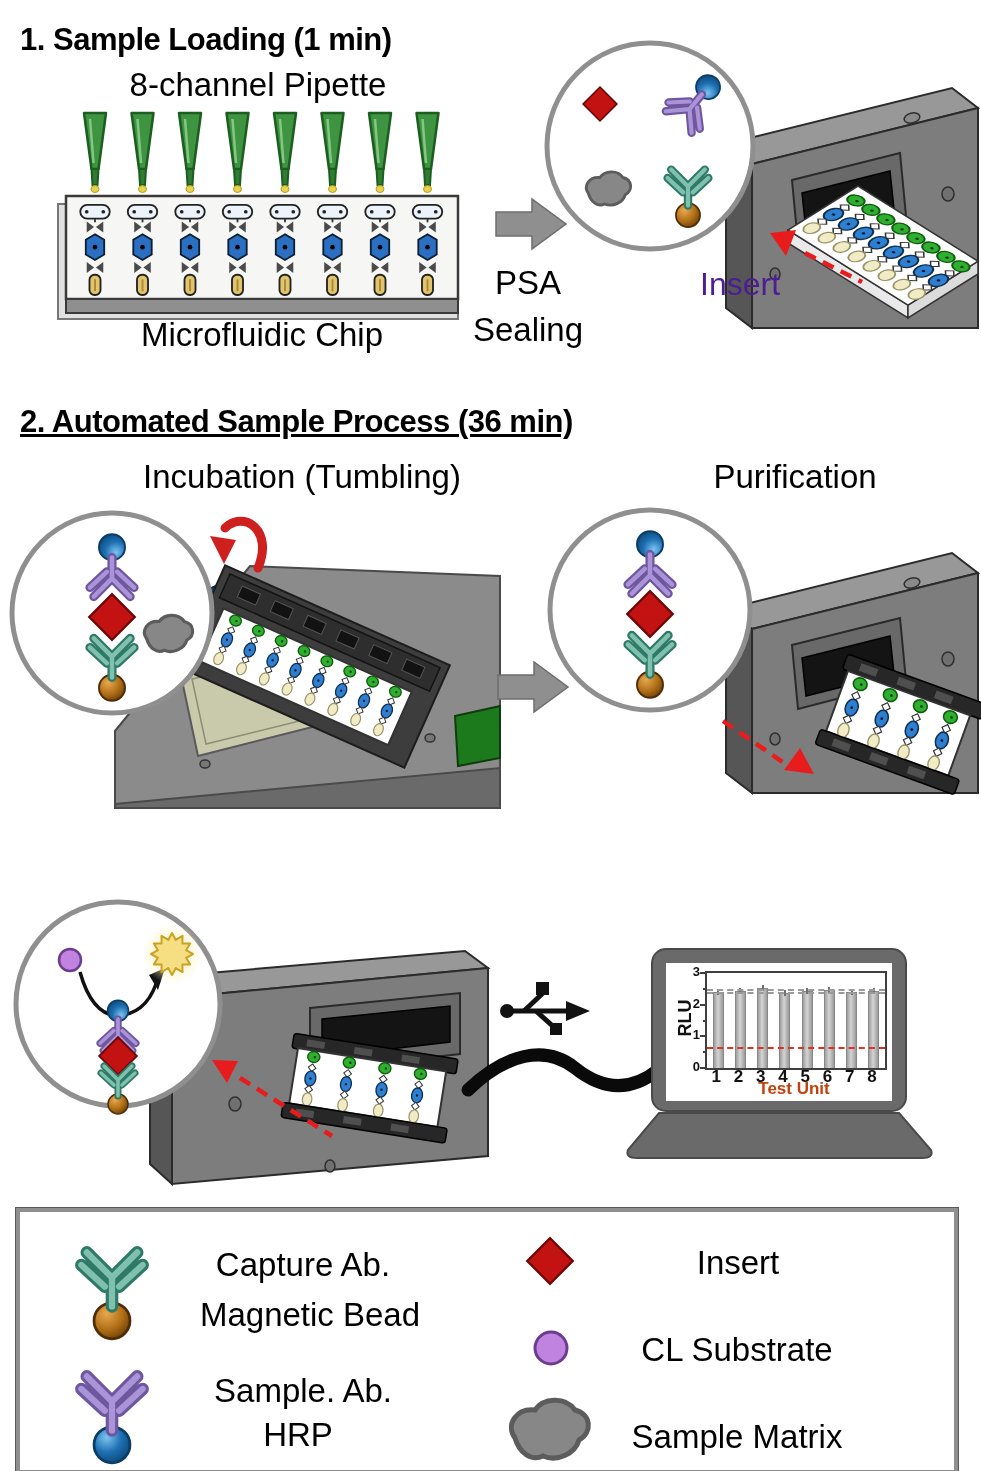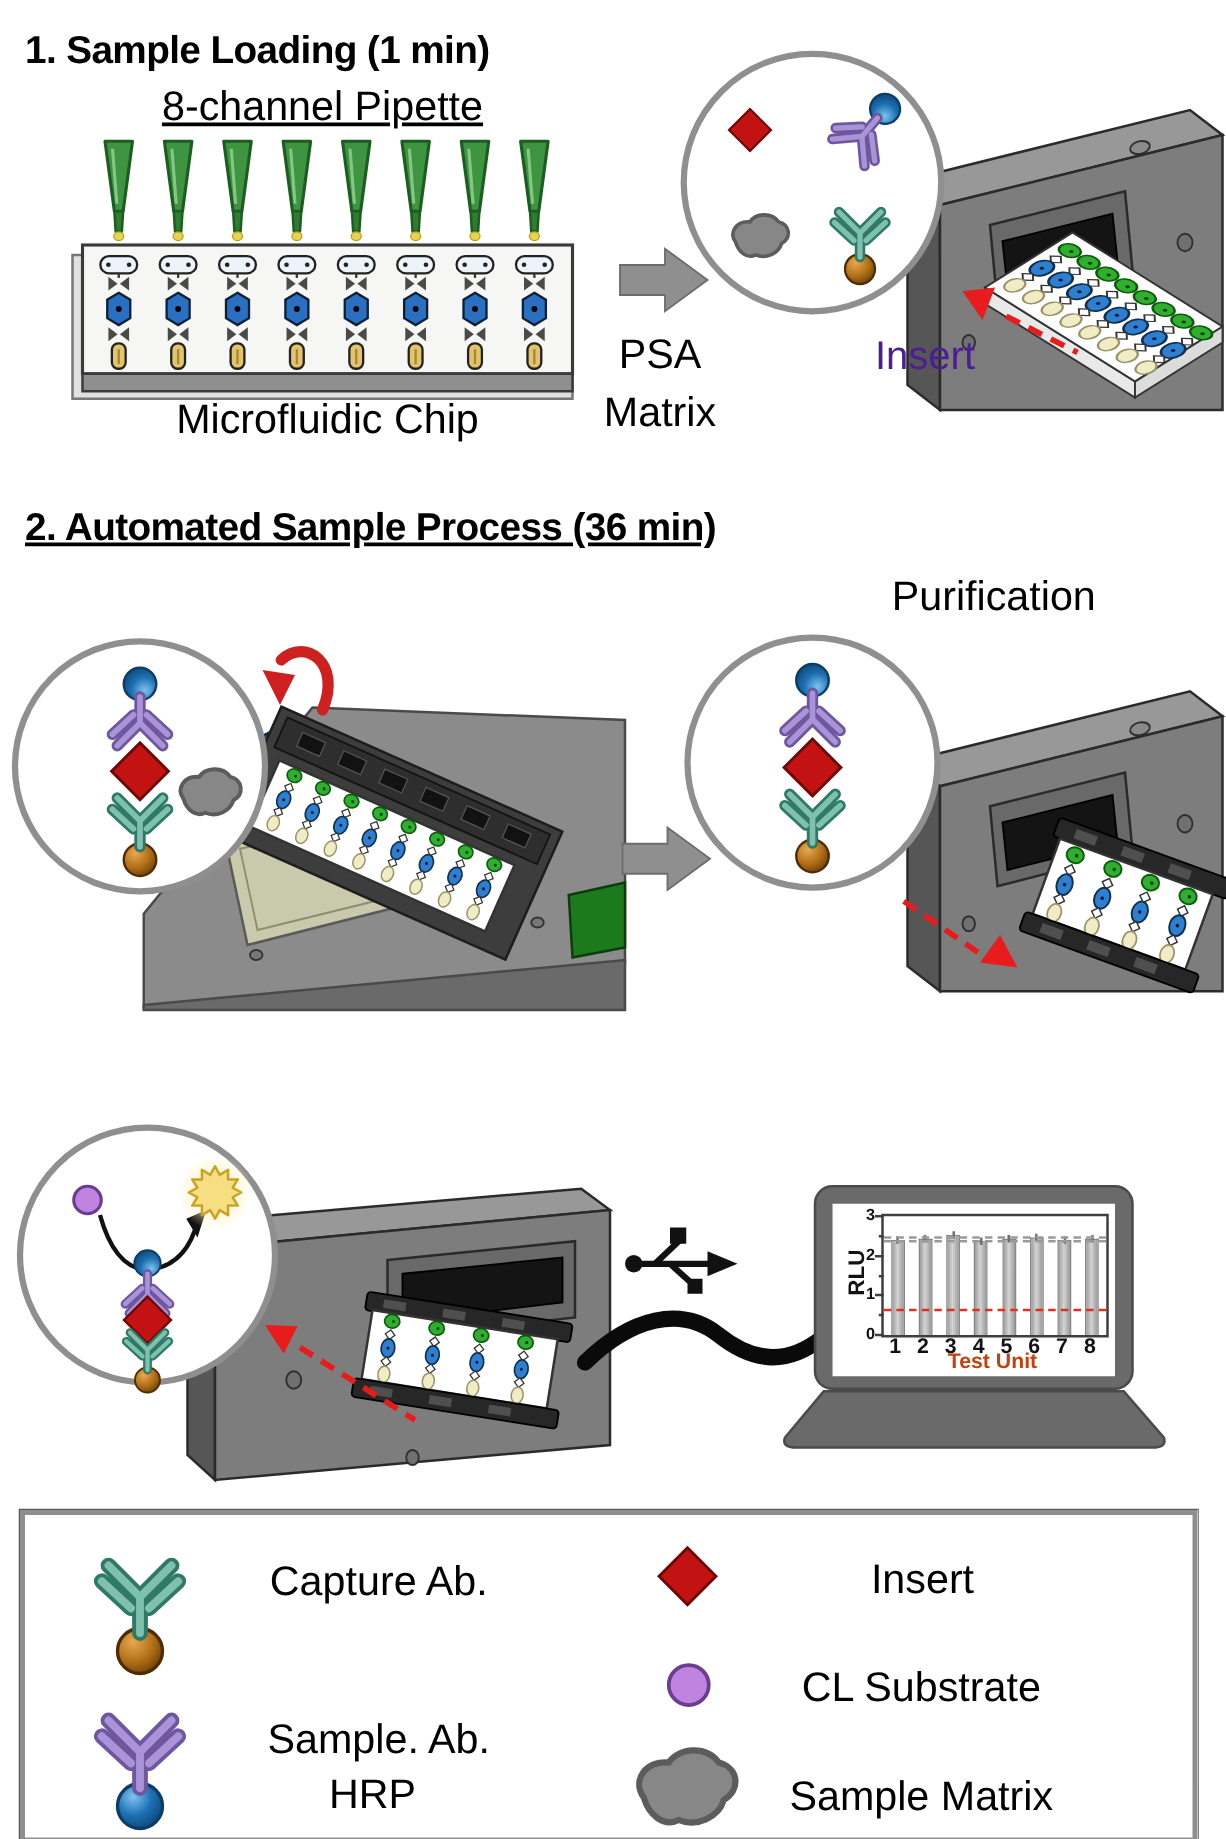--- a/index.html
+++ b/index.html
@@ -328,27 +328,28 @@
     <g transform="translate(112,1382) scale(1.8)">
           <use href="#detect-unit"></use>
         </g>
     <use href="#diamond" transform="translate(550,1245) scale(1.15)"></use>
     <circle cx="551" cy="1332" r="16" fill="#c183e0" stroke="#6a3d91" stroke-width="3"></circle>
     <use href="#blob" transform="translate(549,1414) scale(2.0)"></use>
   </g>
 </svg>
 
 <div class="txt title" style="left:20px;top:6px;">1. Sample Loading (1 min)</div>
-<div class="txt sub center" style="left:258px;top:50px;text-decoration:underline;">8-channel Pipette</div>
+<div class="txt sub center" style="left:258px;top:50px;">8-channel Pipette</div>
 <div class="txt sub center" style="left:262px;top:300px;">Microfluidic Chip</div>
 <div class="txt sub center" style="left:528px;top:248px;">PSA</div>
-<div class="txt sub center" style="left:528px;top:295px;">Matrix</div>
+<div class="txt sub center" style="left:528px;top:295px;">Sealing</div>
 <div class="txt white" style="left:700px;top:250px;font-size:32px;">Insert</div>
 
 <div class="txt title" style="left:20px;top:388px;text-decoration:underline;">2. Automated Sample Process (36 min)</div>
+<div class="txt sub center" style="left:302px;top:442px;">Incubation (Tumbling)</div>
 <div class="txt sub center" style="left:795px;top:442px;">Purification</div>
 
 
 <div class="chart">
   <div class="ylabel">RLU</div>
   <div class="plot" id="rlu-plot">
         <div class="bar" style="left: 5.5625px; width: 11.125px; height: 76px;"></div>
         <div class="ebar" style="left: 10.125px; bottom: 73px; height: 6px;"></div>
         <div class="bar" style="left: 27.8125px; width: 11.125px; height: 76.6333px;"></div>
         <div class="ebar" style="left: 32.375px; bottom: 73.6333px; height: 6px;"></div>
@@ -385,19 +386,20 @@
       <div class="xtlab" style="left: 83.625px; top: 104px;">3</div>
       <div class="xtlab" style="left: 105.875px; top: 104px;">4</div>
       <div class="xtlab" style="left: 128.125px; top: 104px;">5</div>
       <div class="xtlab" style="left: 150.375px; top: 104px;">6</div>
       <div class="xtlab" style="left: 172.625px; top: 104px;">7</div>
       <div class="xtlab" style="left: 194.875px; top: 104px;">8</div>
     </div>
 
 <div class="legend-box"></div>
 <div class="txt legend-label center" style="left:303px;top:1230px;">Capture Ab.</div>
+<div class="txt legend-label center" style="left:310px;top:1280px;">Magnetic Bead</div>
 <div class="txt legend-label center" style="left:303px;top:1356px;">Sample. Ab.</div>
 <div class="txt legend-label center" style="left:298px;top:1400px;">HRP</div>
 <div class="txt legend-label center" style="left:738px;top:1228px;">Insert</div>
 <div class="txt legend-label center" style="left:737px;top:1315px;">CL Substrate</div>
 <div class="txt legend-label center" style="left:737px;top:1402px;">Sample Matrix</div>
 
 </div>
 
 </body></html>

